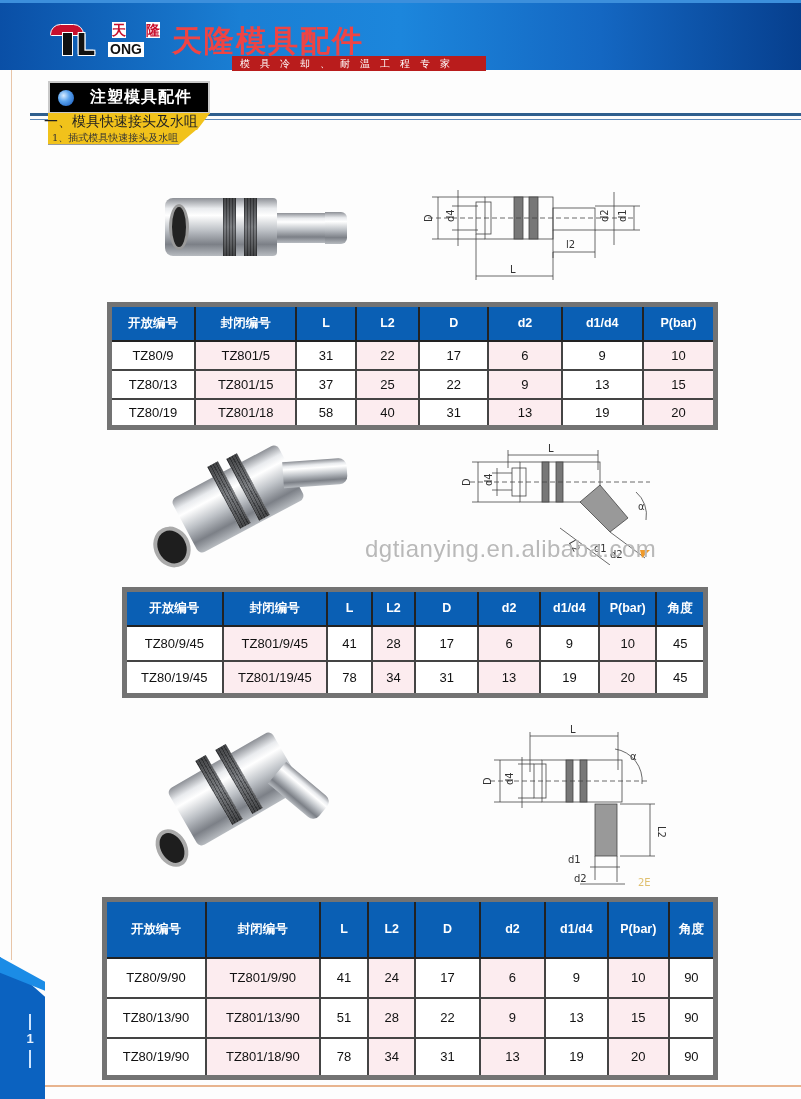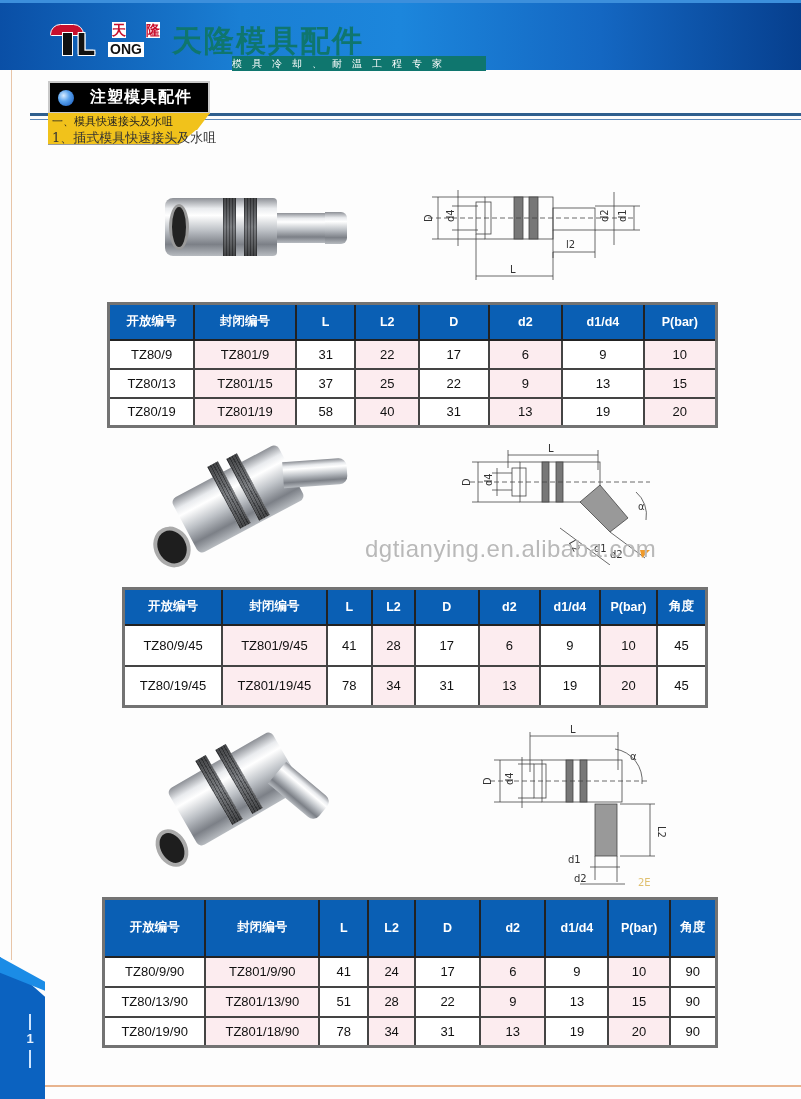--- a/index.html
+++ b/index.html
@@ -10,67 +10,67 @@
   .banner { position: absolute; left: 0; top: 0; width: 801px; height: 70px;
     background: linear-gradient(90deg, #0a4fa6 0%, #1a7fd4 30%, #1c86dc 50%, #1467c2 75%, #063f8e 100%); }
   .banner-top { position: absolute; left: 0; top: 0; width: 801px; height: 3px; background: #3c8fdc; }
   .logo { position: absolute; left: 50px; top: 20px; width: 120px; height: 40px; }
   .logo .t-cap { position: absolute; left: 0; top: 4px; width: 34px; height: 12px; background: #c8102e; border-radius: 14px 14px 2px 2px; border: 1px solid #fff; }
   .logo .t-stem { position: absolute; left: 12px; top: 12px; width: 11px; height: 24px; background: #111; border: 1px solid #fff; }
   .logo .l-letter { position: absolute; left: 26px; top: 10px; font-weight: bold; font-size: 30px; color: #111; font-family: "DejaVu Sans", sans-serif; text-shadow: 1px 1px 0 #fff, -1px -1px 0 #fff, 1px -1px 0 #fff, -1px 1px 0 #fff; line-height: 1; }
   .logo .ong { position: absolute; left: 58px; top: 22px; font-size: 14px; font-weight: bold; color: #111; background: #fff; padding: 0 2px; line-height: 15px; letter-spacing: 0; }
   .logo .tian { position: absolute; left: 62px; top: 2px; font-size: 14px; font-weight: bold; color: #c8102e; background: #fff; line-height: 16px; }
   .logo .long { position: absolute; left: 96px; top: 2px; font-size: 14px; font-weight: bold; color: #c8102e; background: #fff; line-height: 16px; }
-  .brand-title { position: absolute; left: 172px; top: 24px; font-size: 30px; font-weight: bold; color: #0f766e; letter-spacing: 2px; font-family: "DejaVu Sans", sans-serif; line-height: 34px; }
-  .tagline { position: absolute; left: 232px; top: 56px; width: 254px; height: 15px; background: #0f766e; color: #fff; font-size: 10px; letter-spacing: 10px; line-height: 15px; white-space: nowrap; overflow: hidden; }
+  .brand-title { position: absolute; left: 172px; top: 24px; font-size: 30px; font-weight: bold; color: #ef4444; letter-spacing: 2px; font-family: "DejaVu Sans", sans-serif; line-height: 34px; }
+  .tagline { position: absolute; left: 232px; top: 56px; width: 254px; height: 15px; background: #b91c1c; color: #fff; font-size: 10px; letter-spacing: 10px; padding-left: 8px; line-height: 15px; white-space: nowrap; overflow: hidden; }
 
   
   .guide-v { position: absolute; left: 11px; top: 70px; width: 1px; height: 890px; background: #e8c5a8; }
 
   
   .rule1 { position: absolute; left: 30px; top: 113px; width: 771px; height: 3px; background: #2f5f8e; }
   .rule2 { position: absolute; left: 30px; top: 119px; width: 771px; height: 1px; background: #5c88b8; }
   .sect-black { position: absolute; left: 48px; top: 81px; width: 162px; height: 33px; background: #000; border: 2px solid #c9c9c9; }
   .sect-ball { position: absolute; left: 58px; top: 90px; width: 16px; height: 16px; border-radius: 50%;
     background: radial-gradient(circle at 35% 35%, #d8ecff 0%, #5aa3ee 40%, #1c5fc0 90%); }
   .sect-title { position: absolute; left: 90px; top: 86px; color: #fff; font-size: 16px; font-weight: bold; line-height: 22px; letter-spacing: 1px; }
   .sect-yellow1 { position: absolute; left: 48px; top: 113px; width: 162px; height: 17px; background: #f1c21b;
     clip-path: polygon(0 0, 100% 0, 92% 100%, 0 100%); }
-  .sect-yellow1-text { position: absolute; left: 52px; top: 114px; font-size: 11px; line-height: 15px; color: #222; font-family: "DejaVu Serif", serif; }
+  .sect-yellow1-text { position: absolute; left: 44px; top: 114px; font-size: 14px; line-height: 15px; color: #222; font-family: "DejaVu Serif", serif; }
   .sect-yellow2 { position: absolute; left: 48px; top: 130px; width: 148px; height: 15px; background: #f1c21b;
     clip-path: polygon(0 0, 100% 0, 88% 100%, 0 100%); border-bottom: 1px solid #999; }
-  .sect-yellow2-text { position: absolute; left: 52px; top: 131px; font-size: 13px; line-height: 13px; color: #333; font-family: "DejaVu Serif", serif; }
+  .sect-yellow2-text { position: absolute; left: 52px; top: 131px; font-size: 10px; line-height: 13px; color: #333; font-family: "DejaVu Serif", serif; }
 
   
   .prod { position: absolute; }
   .metal { background: linear-gradient(180deg, #8d9096 0%, #e9ebee 18%, #ffffff 30%, #bfc3c8 55%, #7c8087 80%, #b7bbc0 100%); }
   .knurl { background: repeating-linear-gradient(90deg, #6b6e73 0 1px, #a9acb1 1px 3px), linear-gradient(180deg,#666,#bbb,#666); background-blend-mode: multiply; }
 
   
   .drawing { position: absolute; }
   .drawing svg { display: block; }
 
   
   .watermark { position: absolute; left: 365px; top: 535px; font-size: 24px; color: #b9b9b9; letter-spacing: 0.5px; }
 
   
-  table.spec { position: absolute; border-collapse: collapse; border: 3px solid #737373; background: #fff; padding-left: 11px; }
+  table.spec { position: absolute; border-collapse: collapse; border: 5px solid #737373; background: #fff; padding-left: 11px; }
   table.spec th { background: #0a5fb4; color: #fff; font-weight: bold; font-size: 12.5px; border: 2px solid #222; text-align: center; }
   table.spec td { font-size: 13px; color: #111; border: 2px solid #444; text-align: center; }
   table.spec td.pink { background: #fcecef; }
 
   .t1 { left: 107px; top: 302px; width: 611px; }
   .t1 th { height: 36px; }
   .t1 td { height: 29px; }
   .t2 { left: 122px; top: 587px; width: 586px; }
   .t2 th { height: 36px; }
-  .t2 td { height: 41px; }
+  .t2 td { height: 35px; }
   .t3 { left: 102px; top: 897px; width: 616px; }
   .t3 th { height: 58px; }
-  .t3 td { height: 30px; }
+  .t3 td { height: 40px; }
 
   
   .pagetab { position: absolute; left: 0; top: 957px; width: 45px; height: 142px; background: #0b62c0;
     clip-path: polygon(0 0, 100% 28%, 100% 100%, 0 100%); }
   .pagetab-light { position: absolute; left: 0; top: 957px; width: 45px; height: 45px; background: #1b8ce6;
     clip-path: polygon(0 0, 100% 55%, 100% 75%, 0 35%); }
   .pagenum-bar1 { position: absolute; left: 29px; top: 1014px; width: 2px; height: 16px; background: #cfe6ff; }
   .pagenum { position: absolute; left: 24px; top: 1031px; width: 12px; font-size: 13px; font-weight: bold; color: #e6f2ff; text-align: center; }
   .pagenum-bar2 { position: absolute; left: 29px; top: 1050px; width: 2px; height: 18px; background: #cfe6ff; }
   .footer-rule { position: absolute; left: 45px; top: 1085px; width: 756px; height: 2px; background: #e8b48e; }
@@ -158,41 +158,41 @@
       <th style="width:64px">L2</th>
       <th style="width:70px">D</th>
       <th style="width:74px">d2</th>
       <th style="width:82px">d1/d4</th>
       <th style="width:73px">P(bar)</th>
     </tr>
   </thead>
   <tbody>
     <tr>
       <td>TZ80/9</td>
-      <td class="pink">TZ801/9</td>
+      <td class="pink">TZ801/5</td>
       <td>31</td>
       <td class="pink">22</td>
       <td>17</td>
       <td class="pink">6</td>
       <td>9</td>
       <td class="pink">10</td>
     </tr>
     <tr>
       <td>TZ80/13</td>
       <td class="pink">TZ801/15</td>
       <td>37</td>
       <td class="pink">25</td>
       <td>22</td>
       <td class="pink">9</td>
       <td>13</td>
       <td class="pink">15</td>
     </tr>
     <tr>
       <td>TZ80/19</td>
-      <td class="pink">TZ801/19</td>
+      <td class="pink">TZ801/18</td>
       <td>58</td>
       <td class="pink">40</td>
       <td>31</td>
       <td class="pink">13</td>
       <td>19</td>
       <td class="pink">20</td>
     </tr>
   </tbody>
 </table>
 

